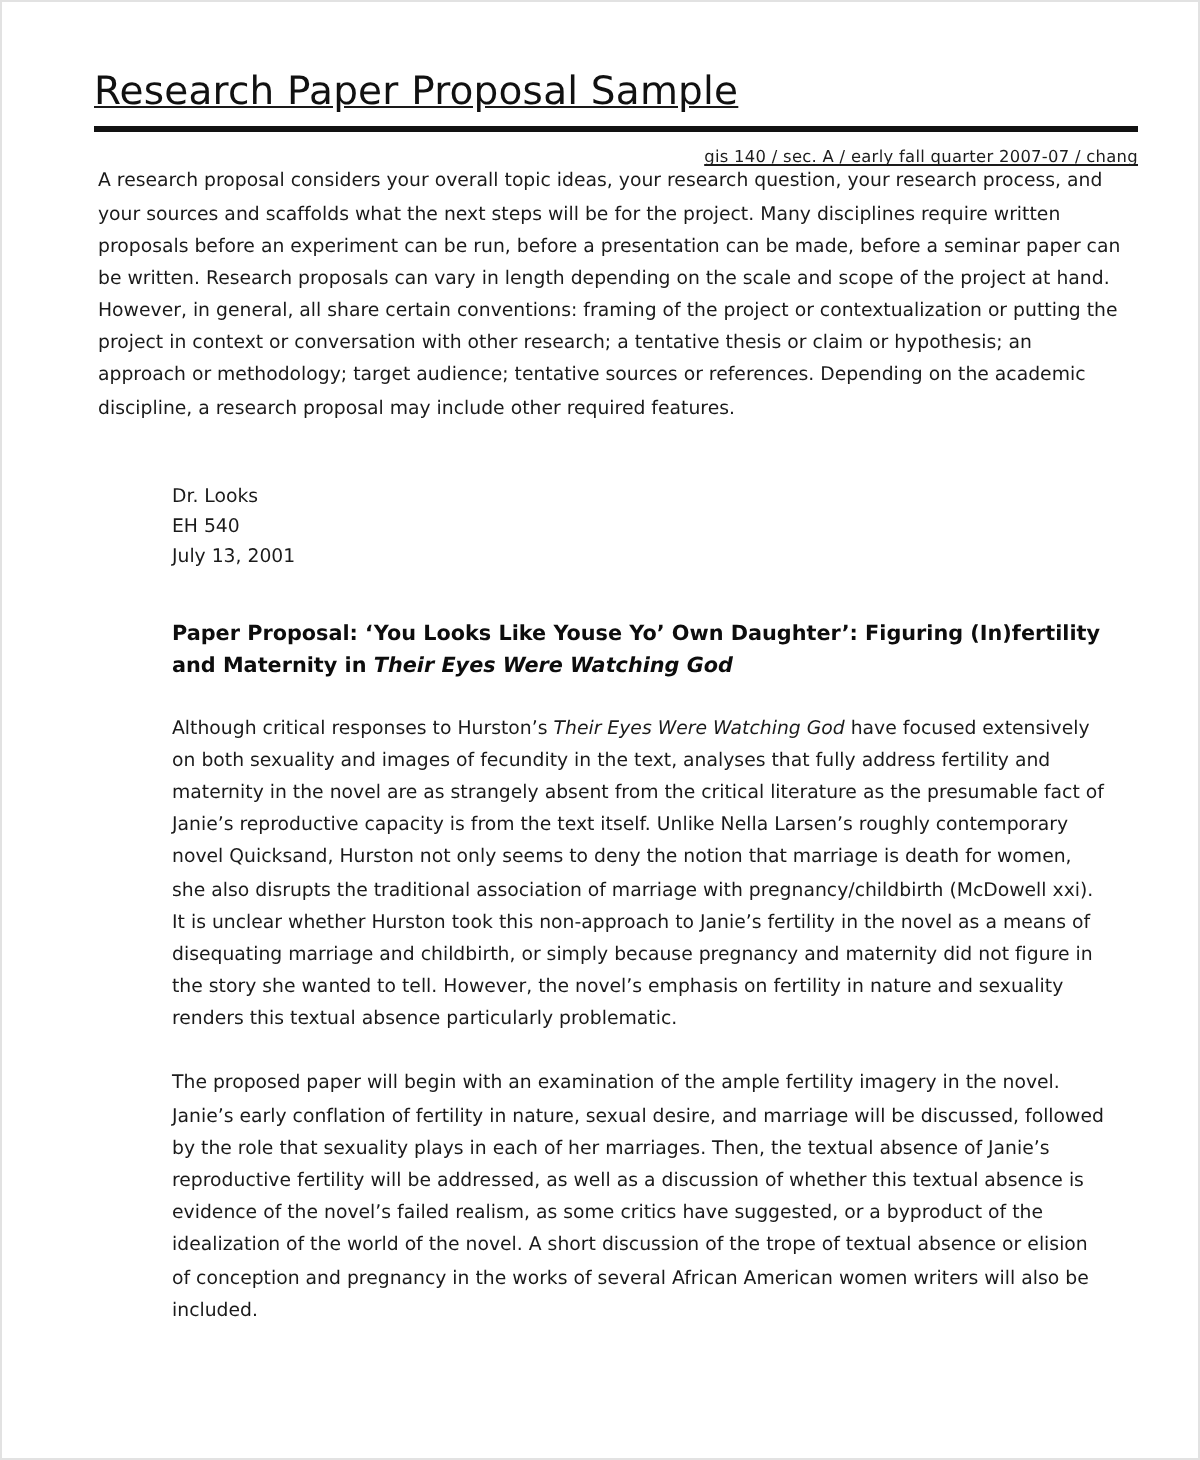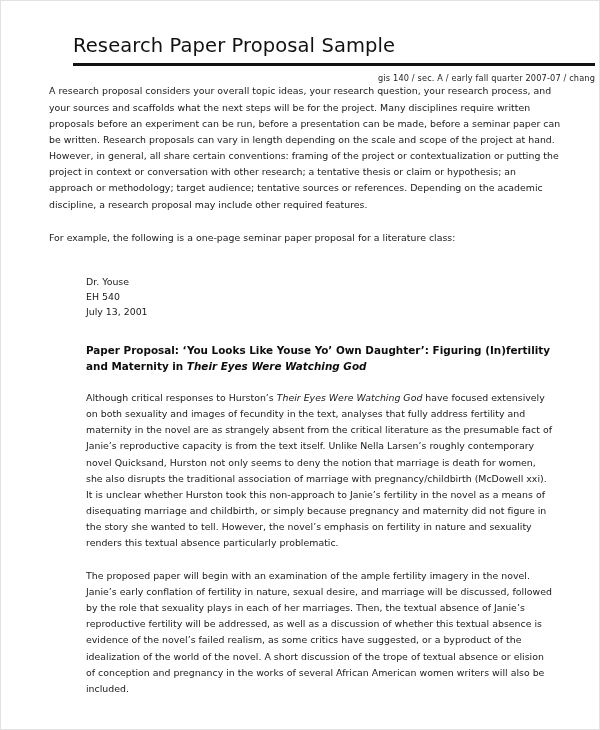--- a/index.html
+++ b/index.html
@@ -21,21 +21,22 @@
     box-sizing: border-box;
     width: 600px;
     height: 730px;
     background: #ffffff;
     border: 1px solid #e2e2e2;
     padding: 0;
   }
 
   
   .header {
-    padding: 34px 32px 0 72px;
+    padding: 34px 32px 0 46px;
+    text-decoration: underline;
   }
   .doc-title {
     font-size: 19.5px;
     font-weight: 400;
     letter-spacing: 0.1px;
     line-height: 1.15;
     margin: 0;
     color: #111111;
     font-family: "DejaVu Sans", "Liberation Sans", sans-serif;
   }
@@ -104,26 +105,25 @@
   <div class="header">
     <h1 class="doc-title">Research Paper Proposal Sample</h1>
     <div class="title-rule"></div>
     <div class="course-line">gis 140 / sec. A / early fall quarter 2007-07 / chang</div>
   </div>
 
   <div class="body-wrap">
 
     <p class="para intro">A research proposal considers your overall topic ideas, your research question, your research process, and your sources and scaffolds what the next steps will be for the project.  Many disciplines require written proposals before an experiment can be run, before a presentation can be made, before a seminar paper can be written.  Research proposals can vary in length depending on the scale and scope of the project at hand.  However, in general, all share certain conventions: framing of the project or contextualization or putting the project in context or conversation with other research; a tentative thesis or claim or hypothesis; an approach or methodology; target audience; tentative sources or references.  Depending on the academic discipline, a research proposal may include other required features.</p>
 
-    <p class="para example">For example, the following is a one-page seminar paper proposal for a literature class:</p>
 
     <div class="sample">
 
       <div class="address-block">
-        <span class="address-line">Dr. Youse</span>
+        <span class="address-line">Dr. Looks</span>
         <span class="address-line">EH 540</span>
         <span class="address-line">July 13, 2001</span>
       </div>
 
       <div class="proposal-heading">
         <span>Paper Proposal: ‘You Looks Like Youse Yo’ Own Daughter’: Figuring (In)fertility and Maternity in </span><i>Their Eyes Were Watching God</i>
       </div>
 
       <p class="para">
         <span>Although critical responses to Hurston’s </span><i>Their Eyes Were Watching God</i><span> have focused extensively on both sexuality and images of fecundity in the text, analyses that fully address fertility and maternity in the novel are as strangely absent from the critical literature as the presumable fact of Janie’s reproductive capacity is from the text itself. Unlike Nella Larsen’s roughly contemporary novel Quicksand, Hurston not only seems to deny the notion that marriage is death for women, she also disrupts the traditional association of marriage with pregnancy/childbirth (McDowell xxi). It is unclear whether Hurston took this non-approach to Janie’s fertility in the novel as a means of disequating marriage and childbirth, or simply because pregnancy and maternity did not figure in the story she wanted to tell. However, the novel’s emphasis on fertility in nature and sexuality renders this textual absence particularly problematic.</span>

